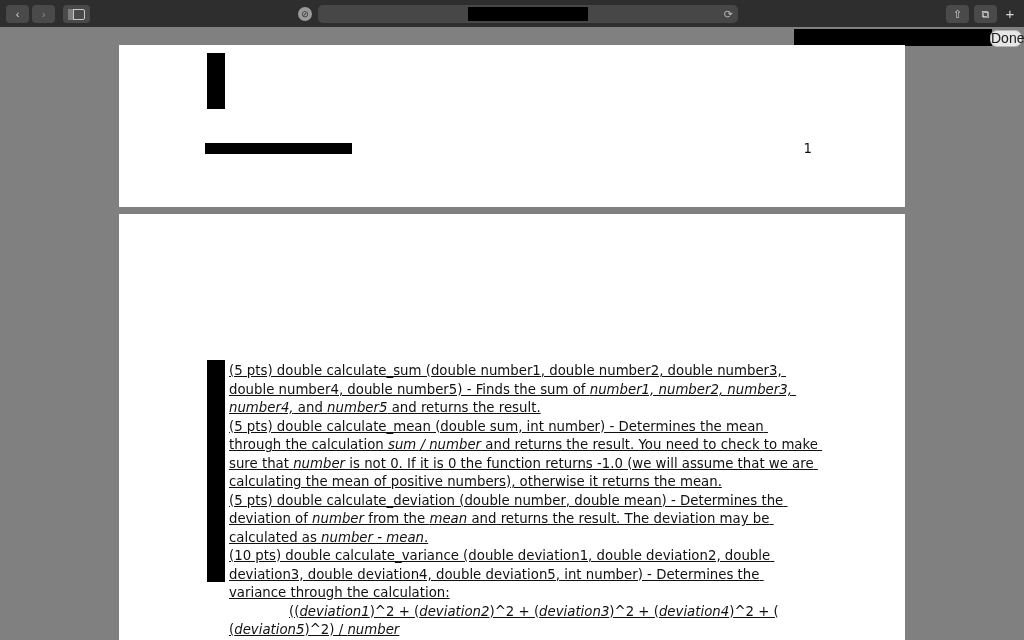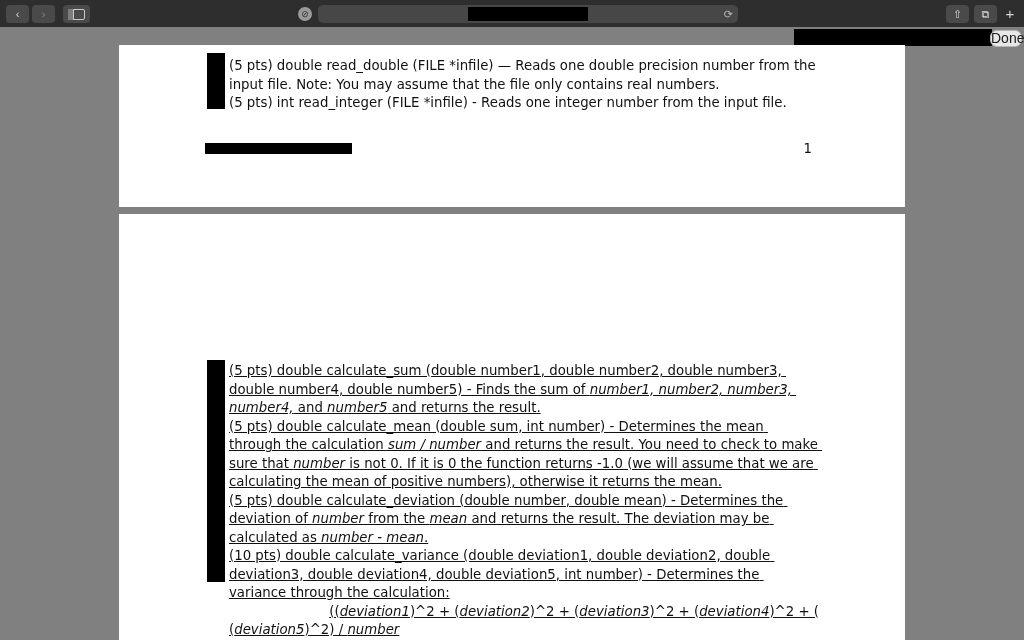--- a/index.html
+++ b/index.html
@@ -181,21 +181,21 @@
     position: absolute;
     font-family: "DejaVu Sans", sans-serif;
     font-size: 13.3px;
     line-height: 18.5px;
     color: #111;
     white-space: pre-wrap;
   }
   .p1-text { left: 110px; top: 12px; width: 595px; }
   .p2-text { left: 110px; top: 148px; width: 590px; text-decoration: underline; }
 
-  .indent { display: block; padding-left: 60px; text-align: right; }
+  .indent { display: block; padding-left: 60px; }
   .ital { font-style: italic; }
 
   .page-num {
     position: absolute;
     right: 93px;
     top: 96px;
     font-family: "DejaVu Sans", sans-serif;
     font-size: 13.3px;
     color: #111;
   }
@@ -237,22 +237,20 @@
 </div>
 
 <div class="subbar">
   <div class="subbar-black"></div>
 </div>
 <div class="done-btn">Done</div>
 
 <div class="viewer">
 
   <div class="page page1">
-    <div class="doc-text p1-text">(5 pts) double read_double (FILE *infile) — Reads one double precision number from the input file. Note: You may assume that the file only contains real numbers.
-(5 pts) int read_integer (FILE *infile) - Reads one integer number from the input file.</div>
     <div class="redact r-left-1"></div>
     <div class="redact r-foot-1"></div>
     <div class="page-num">1</div>
   </div>
 
   <div class="page page2">
     <div class="doc-text p2-text"><span>(5 pts) double calculate_sum (double number1, double number2, double number3, double number4, double number5) - Finds the sum of </span><span class="ital">number1, number2, number3, number4,</span><span> and </span><span class="ital">number5</span><span> and returns the result.</span>
 <span>(5 pts) double calculate_mean (double sum, int number) - Determines the mean through the calculation </span><span class="ital">sum / number</span><span> and returns the result. You need to check to make sure that </span><span class="ital">number</span><span> is not 0. If it is 0 the function returns -1.0 (we will assume that we are calculating the mean of positive numbers), otherwise it returns the mean.</span>
 <span>(5 pts) double calculate_deviation (double number, double mean) - Determines the deviation of </span><span class="ital">number</span><span> from the </span><span class="ital">mean</span><span> and returns the result. The deviation may be calculated as </span><span class="ital">number - mean</span><span>.</span>
 <span>(10 pts) double calculate_variance (double deviation1, double deviation2, double deviation3, double deviation4, double deviation5, int number) - Determines the variance through the calculation:</span>

